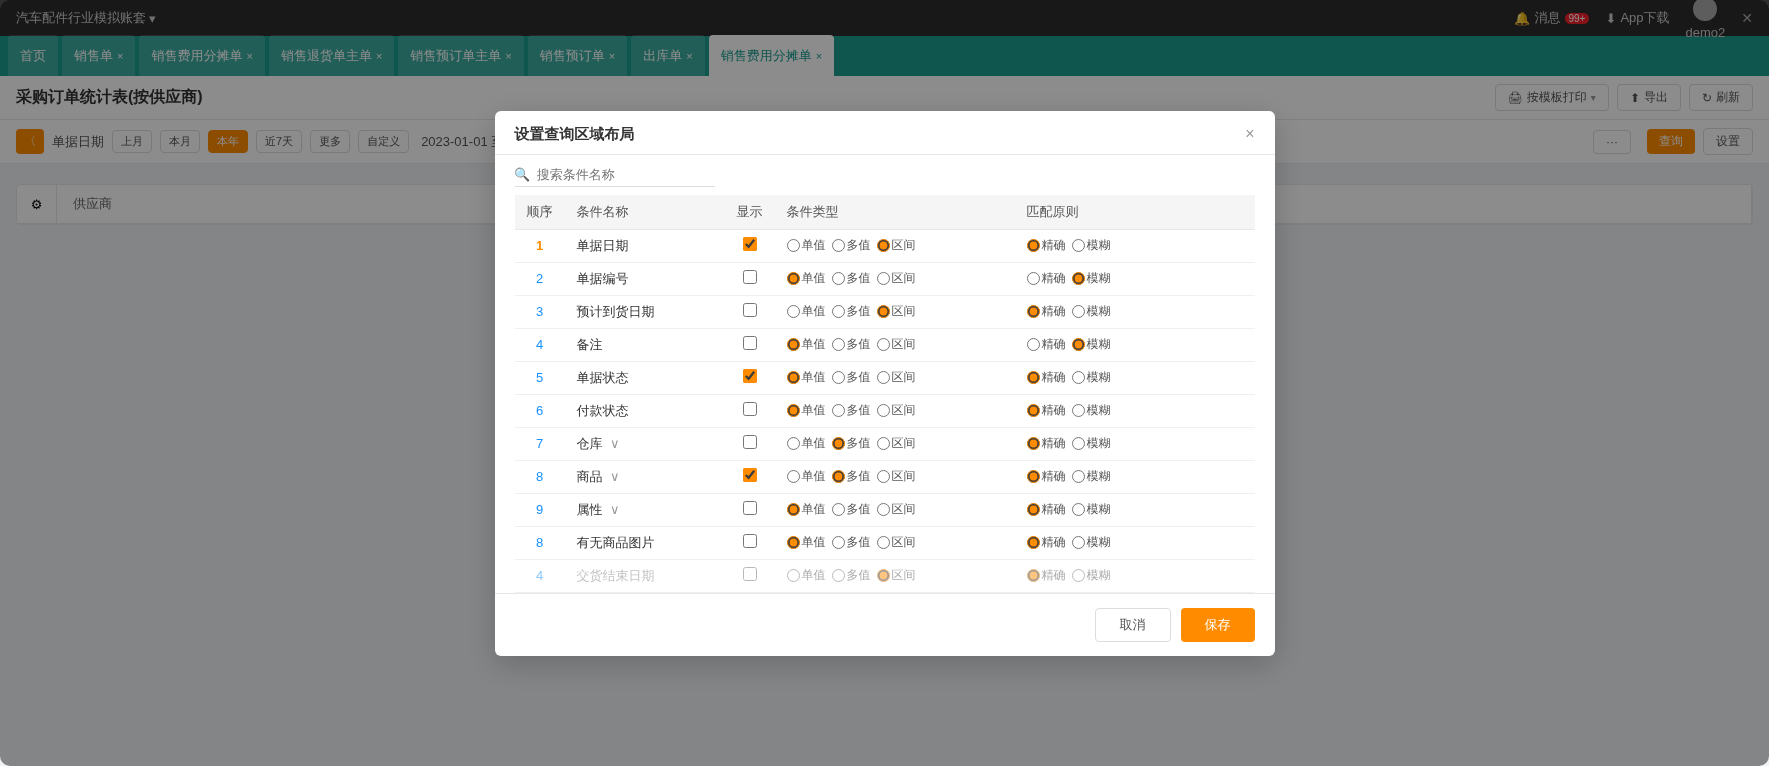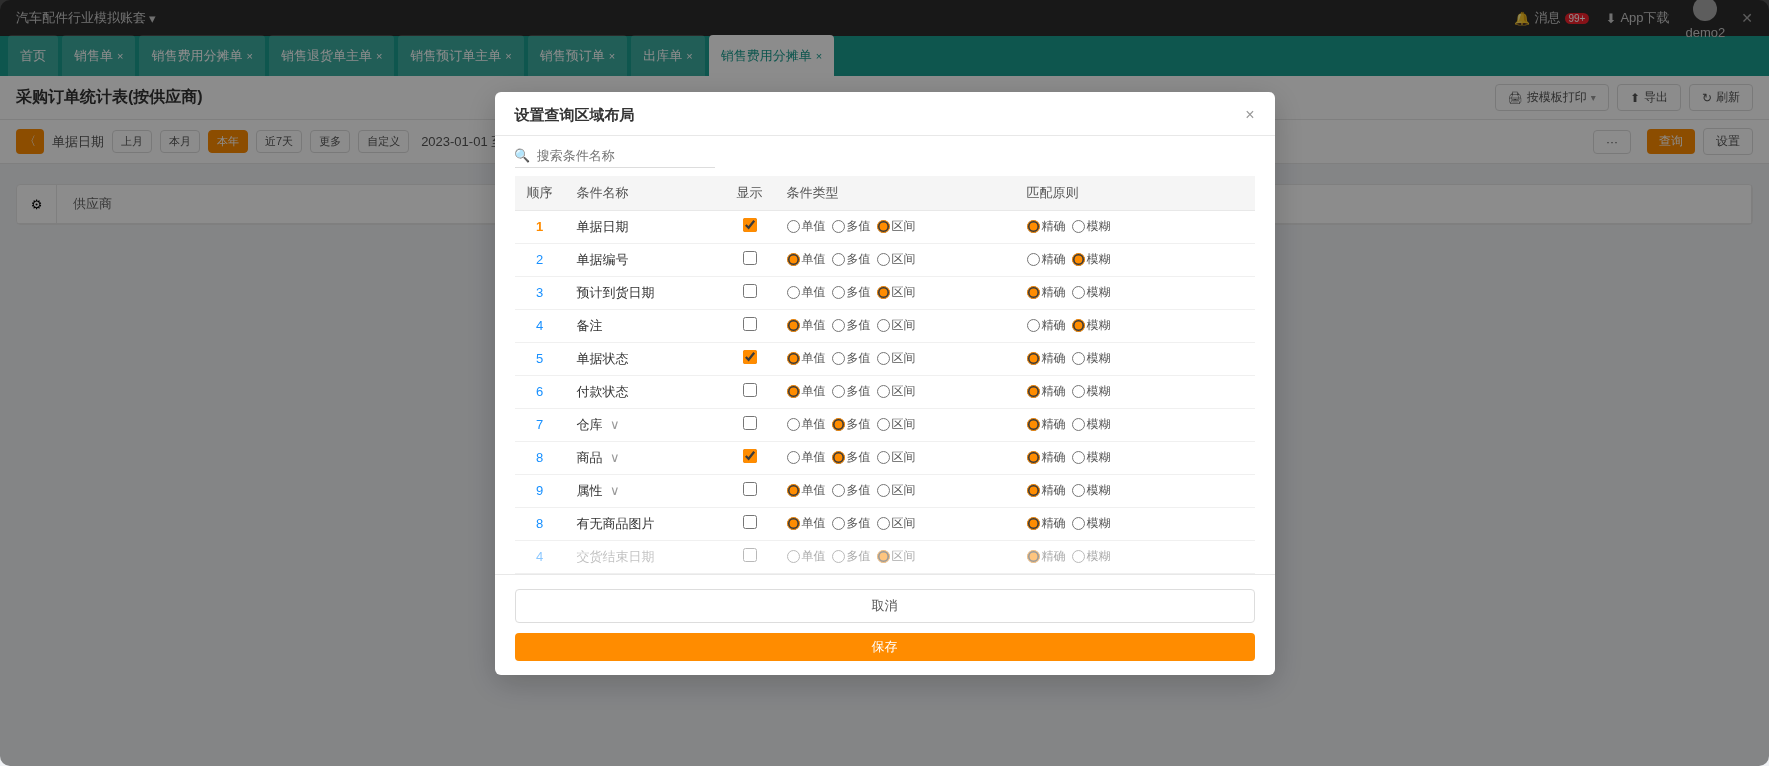--- a/index.html
+++ b/index.html
@@ -180,21 +180,20 @@
     .dialog-table::-webkit-scrollbar-track { background: #f1f1f1; }
     .dialog-table::-webkit-scrollbar-thumb { background: #ccc; border-radius: 3px; }
 
     
     .dialog-footer {
       padding: 14px 20px;
       display: flex;
       justify-content: flex-end;
       gap: 10px;
       border-top: 1px solid #e8e8e8;
-      flex-direction: column;
     }
     .btn-cancel { padding: 7px 24px; border: 1px solid #ddd; border-radius: 4px; background: white; cursor: pointer; font-size: 13px; color: #555; }
     .btn-save { padding: 5px 24px; border: none; border-radius: 4px; background: #ff8c00; color: white; cursor: pointer; font-size: 13px; }
 
     
     .bg-page { filter: blur(0px); }
     .table-area { background: white; border: 1px solid #e8e8e8; border-radius: 4px; margin-top: 8px; }
     .table-col-headers { display: flex; border-bottom: 1px solid #e8e8e8; }
     .th { padding: 10px 16px; font-size: 13px; color: #666; flex: 1; border-right: 1px solid #e8e8e8; }
     .gear-cell { width: 40px; display: flex; align-items: center; justify-content: center; border-right: 1px solid #e8e8e8; padding: 10px 8px; }

